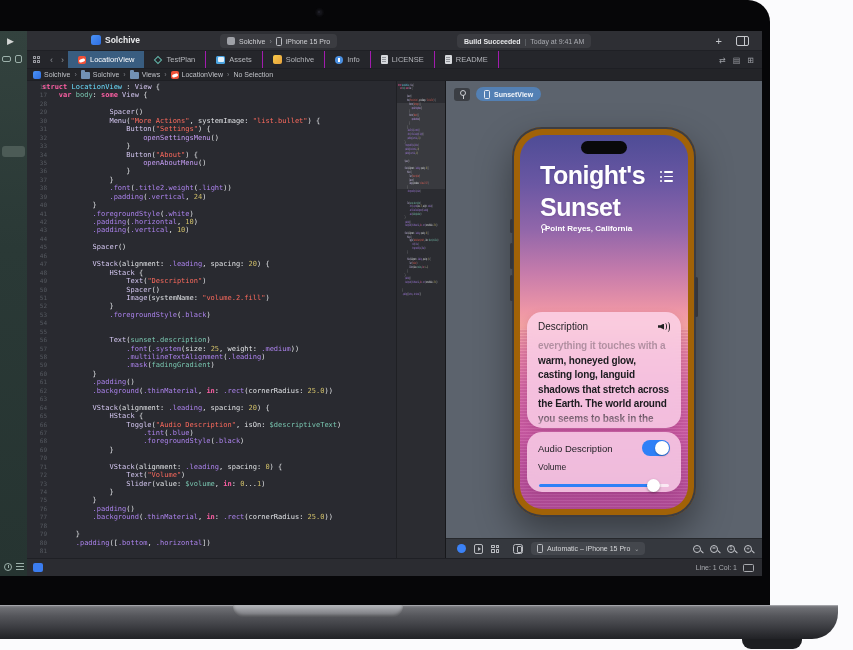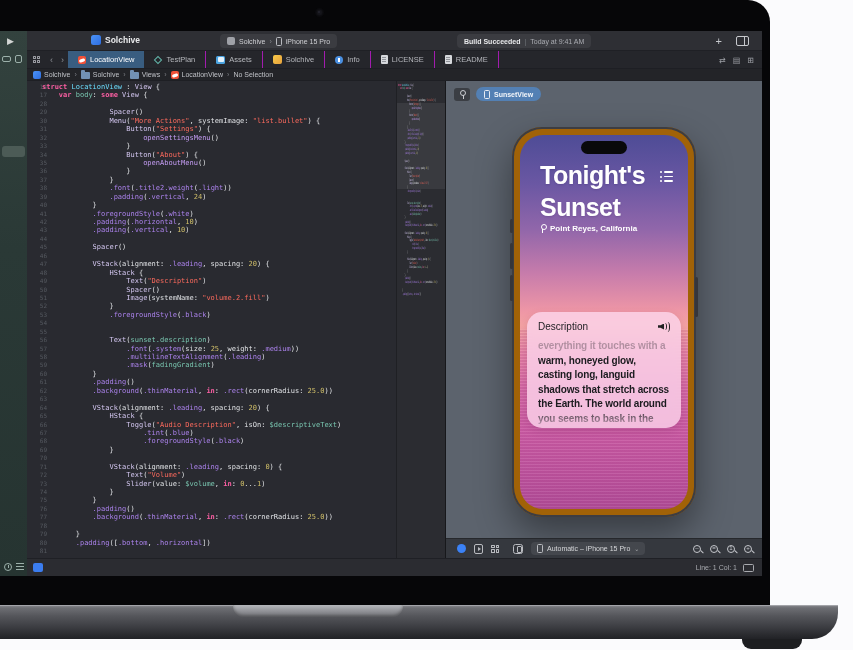--- a/index.html
+++ b/index.html
@@ -140,21 +140,21 @@
   .pscreen::after{content:"";position:absolute;left:0;right:0;top:52%;bottom:0;
     background:repeating-linear-gradient(180deg,rgba(255,255,255,.06) 0 1px,rgba(120,20,90,.10) 1px 3px);}
   .island{position:absolute;left:50%;top:6px;width:46px;height:13px;transform:translateX(-50%);
           background:#09090b;border-radius:7px;z-index:5;}
   .ptitle{position:absolute;left:20px;top:24px;z-index:4;color:#fff;font-size:25px;font-weight:bold;
           letter-spacing:-0.5px;line-height:32px;text-shadow:0 1px 2px rgba(40,20,80,.18);}
   .plist{position:absolute;right:15px;top:36px;z-index:4;}
   .plist .row{display:flex;align-items:center;gap:2px;margin-bottom:2.5px;}
   .plist .dot{width:2px;height:2px;background:#fff;border-radius:50%;}
   .plist .bar{width:9px;height:1.6px;background:#fff;border-radius:1px;}
-  .ploc{position:absolute;left:20px;top:89px;z-index:4;display:flex;align-items:center;gap:5px;
+  .ploc{position:absolute;left:20px;top:89px;z-index:4;display:flex;align-items:center;
         color:#fff;font-size:8px;font-weight:bold;}
   .locpin{width:5px;height:9px;position:relative;}
   .locpin::before{content:"";position:absolute;left:0.5px;top:0;width:4px;height:4px;border:1px solid #fff;border-radius:50%;}
   .locpin::after{content:"";position:absolute;left:2.2px;top:5px;width:1.2px;height:4px;background:#fff;}
   .card{position:absolute;left:7px;width:154px;background:rgba(252,214,236,.8);border-radius:15px;z-index:6;
         -webkit-backdrop-filter:blur(5px);backdrop-filter:blur(5px);box-shadow:0 3px 8px rgba(90,20,70,.15);}
   .card1{top:177px;height:116px;padding:9px 11px;}
   .card-h{display:flex;align-items:center;justify-content:space-between;}
   .card-title{font-size:10px;color:#222226;font-weight:normal;}
   .spk{position:relative;width:12px;height:9px;}
@@ -541,20 +541,34 @@
                     <span class="card-title">Description</span>
                     <span class="spk">
                       <span class="spk-body"></span>
                         <span class="spk-w1"></span>
                         <span class="spk-w2"></span>
                     </span>
                   </div>
                   <div class="desc-text">everything it touches with a warm, honeyed glow, casting long, languid shadows that stretch across the Earth. The world around you seems to bask in the embrace of this</div>
                 </div>
 
+                <div class="card card2">
+                  <div class="audio-row">
+                    <span class="audio-label">Audio Description</span>
+                    <span class="toggle" id="audio-toggle">
+                        <span class="knob"></span>
+                      </span>
+                  </div>
+                  <div class="vol-label">Volume</div>
+                  <div class="slider">
+                    <span class="sl-track"></span>
+                    <span class="sl-fill" id="sl-fill" style="width: 114px;"></span>
+                    <span class="sl-knob" id="sl-knob" style="left: 108.5px;"></span>
+                  </div>
+                </div>
               </div>
             </div>
 
             <div class="pv-bar">
               <div class="pv-left">
                 <span class="pv-dot"></span>
                 <span class="pv-docplay"></span>
                 <span class="pv-grid">
                     <i></i>
                     <i></i>

